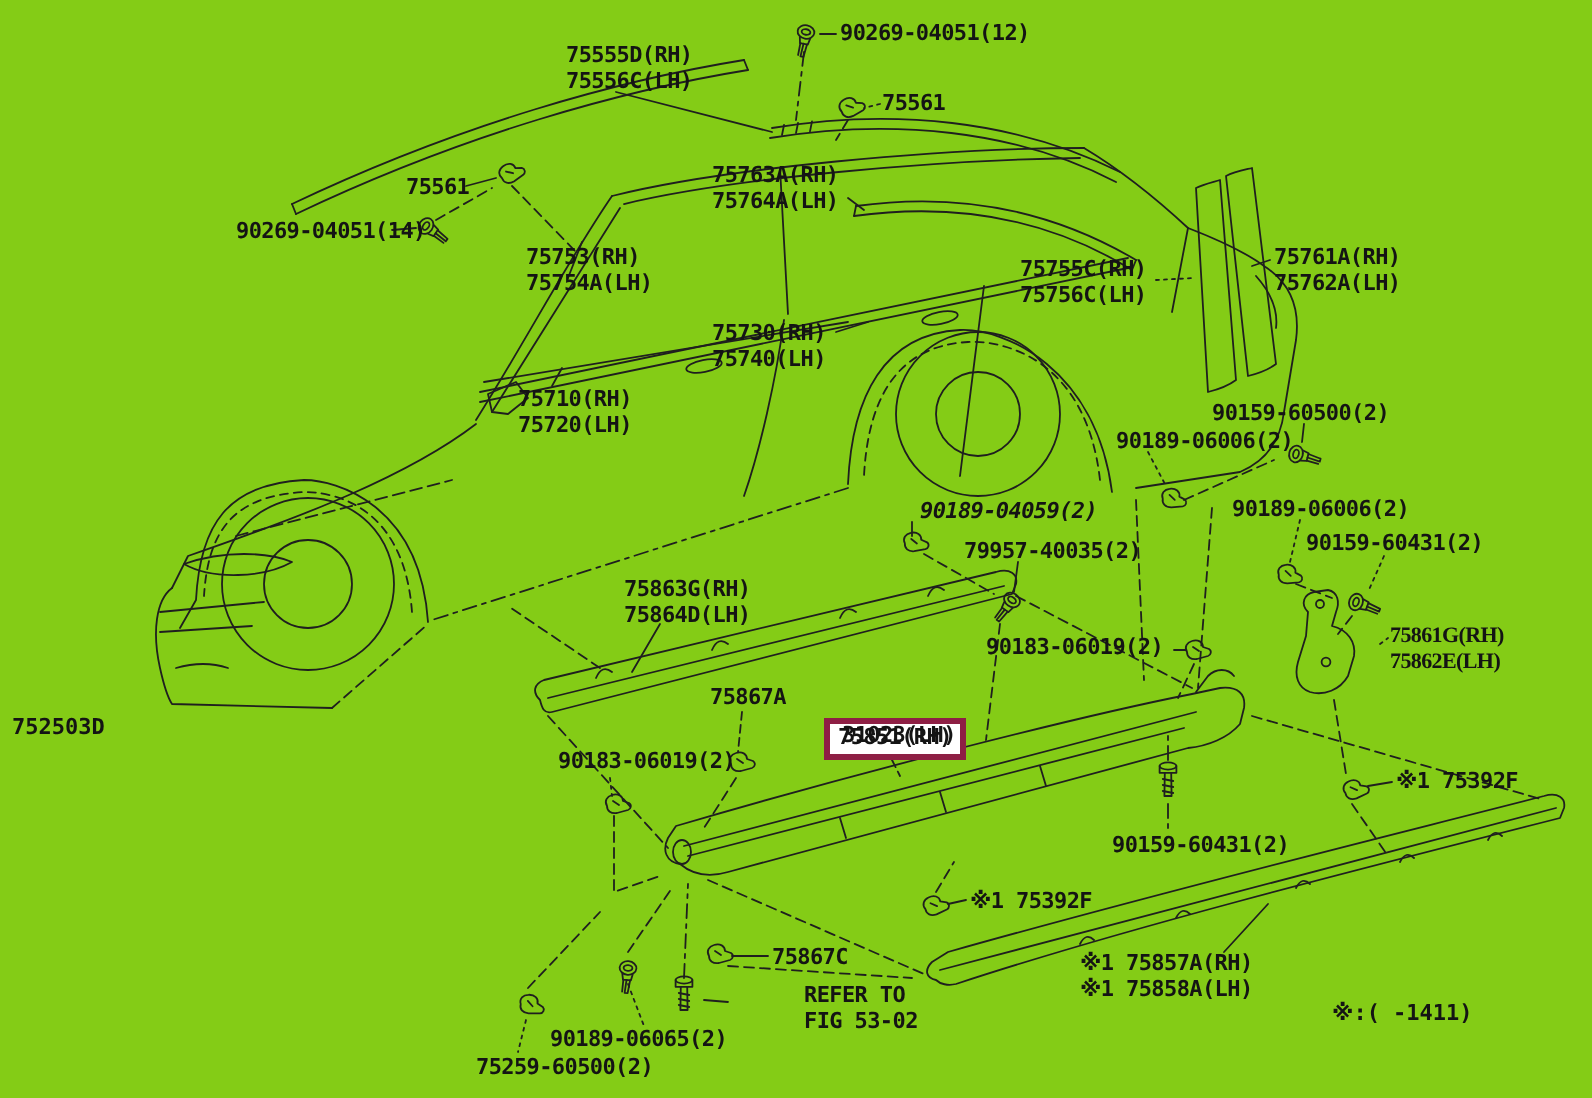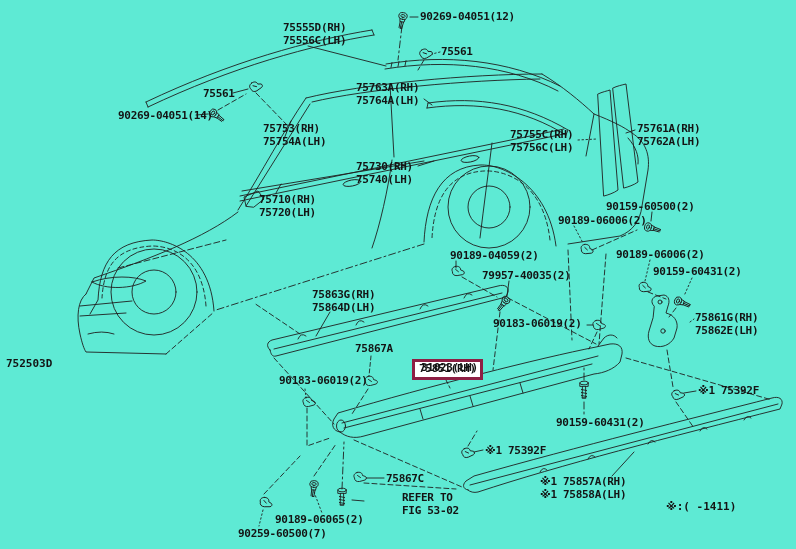--- a/index.html
+++ b/index.html
@@ -1,16 +1,16 @@
 <!DOCTYPE html>
 <html style="--hl: #8e1f44;"><head>
 <meta charset="utf-8">
 <style>
   html,body{margin:0;padding:0;background:#fff;}
-  .stage{position:relative;width:796px;height:549px;background:#5eead4;overflow:hidden;
+  .stage{position:relative;width:796px;height:549px;background:#84cc16;overflow:hidden;
          font-family:"DejaVu Sans Mono","DejaVu Sans",monospace;}
   svg{position:absolute;left:0;top:0;}
   .lineart{stroke:#1f1f1f;stroke-width:0.9;fill:none;stroke-linecap:round;stroke-linejoin:round;}
   .lbl{position:absolute;font:700 11px/12.5px "DejaVu Sans Mono","DejaVu Sans",monospace;
        color:#141414;white-space:pre;letter-spacing:-0.3px;}
   .hl{border:3px solid var(--hl,#8e1f44);padding:1px 4px;background:#fff;}
   .corner{position:absolute;font:700 11px/12px "DejaVu Sans Mono","DejaVu Sans",monospace;color:#141414;}
   #figcode{left:6px;top:358px;}
   #footnote{left:666px;top:501px;}
 </style>
@@ -220,39 +220,39 @@
 75756C(LH)</div>
       <div class="lbl" style="left: 637px; top: 123px;">75761A(RH)
 75762A(LH)</div>
       <div class="lbl" style="left: 356px; top: 161px;">75730(RH)
 75740(LH)</div>
       <div class="lbl" style="left: 259px; top: 194px;">75710(RH)
 75720(LH)</div>
       <div class="lbl" style="left: 606px; top: 201px;">90159-60500(2)</div>
       <div class="lbl" style="left: 558px; top: 215px;">90189-06006(2)</div>
       <div class="lbl" style="left: 616px; top: 249px;">90189-06006(2)</div>
-      <div class="lbl" style="left: 450px; top: 250px;">90189-04059(2)</div>
+      <div class="lbl" style="left: 460px; top: 250px; font-style: italic;">90189-04059(2)</div>
       <div class="lbl" style="left: 482px; top: 270px;">79957-40035(2)</div>
       <div class="lbl" style="left: 653px; top: 266px;">90159-60431(2)</div>
       <div class="lbl" style="left: 493px; top: 318px;">90183-06019(2)</div>
-      <div class="lbl" style="left: 695px; top: 312px;">75861G(RH)
+      <div class="lbl" style="left: 695px; top: 312px; font-family: Liberation Serif, serif;">75861G(RH)
 75862E(LH)</div>
       <div class="lbl" style="left: 312px; top: 289px;">75863G(RH)
 75864D(LH)</div>
       <div class="lbl" style="left: 355px; top: 343px; text-align: right;">75867A</div>
       <div class="lbl hl" style="left: 412px; top: 341px; margin-top: 18px;">75851(RH)</div>
       <div class="lbl" style="left: 421px; top: 362px;">31023(LH)</div>
       <div class="lbl" style="left: 279px; top: 375px;">90183-06019(2)</div>
       <div class="lbl" style="left: 556px; top: 417px;">90159-60431(2)</div>
       <div class="lbl" style="left: 698px; top: 385px;">※1 75392F</div>
       <div class="lbl" style="left: 485px; top: 445px;">※1 75392F</div>
       <div class="lbl" style="left: 386px; top: 473px;">75867C</div>
       <div class="lbl" style="left: 366px; top: 492px; margin-left: 36px;">REFER TO
 FIG 53-02</div>
       <div class="lbl" style="left: 275px; top: 514px;">90189-06065(2)</div>
-      <div class="lbl" style="left: 238px; top: 528px;">90259-60500(7)</div>
+      <div class="lbl" style="left: 238px; top: 528px;">75259-60500(2)</div>
       <div class="lbl" style="left: 540px; top: 476px;">※1 75857A(RH)
 ※1 75858A(LH)</div>
     </div>
 
   <div id="figcode" class="corner">752503D</div>
   <div id="footnote" class="corner">※:(  -1411)</div>
 </div>
 
 </body></html>

